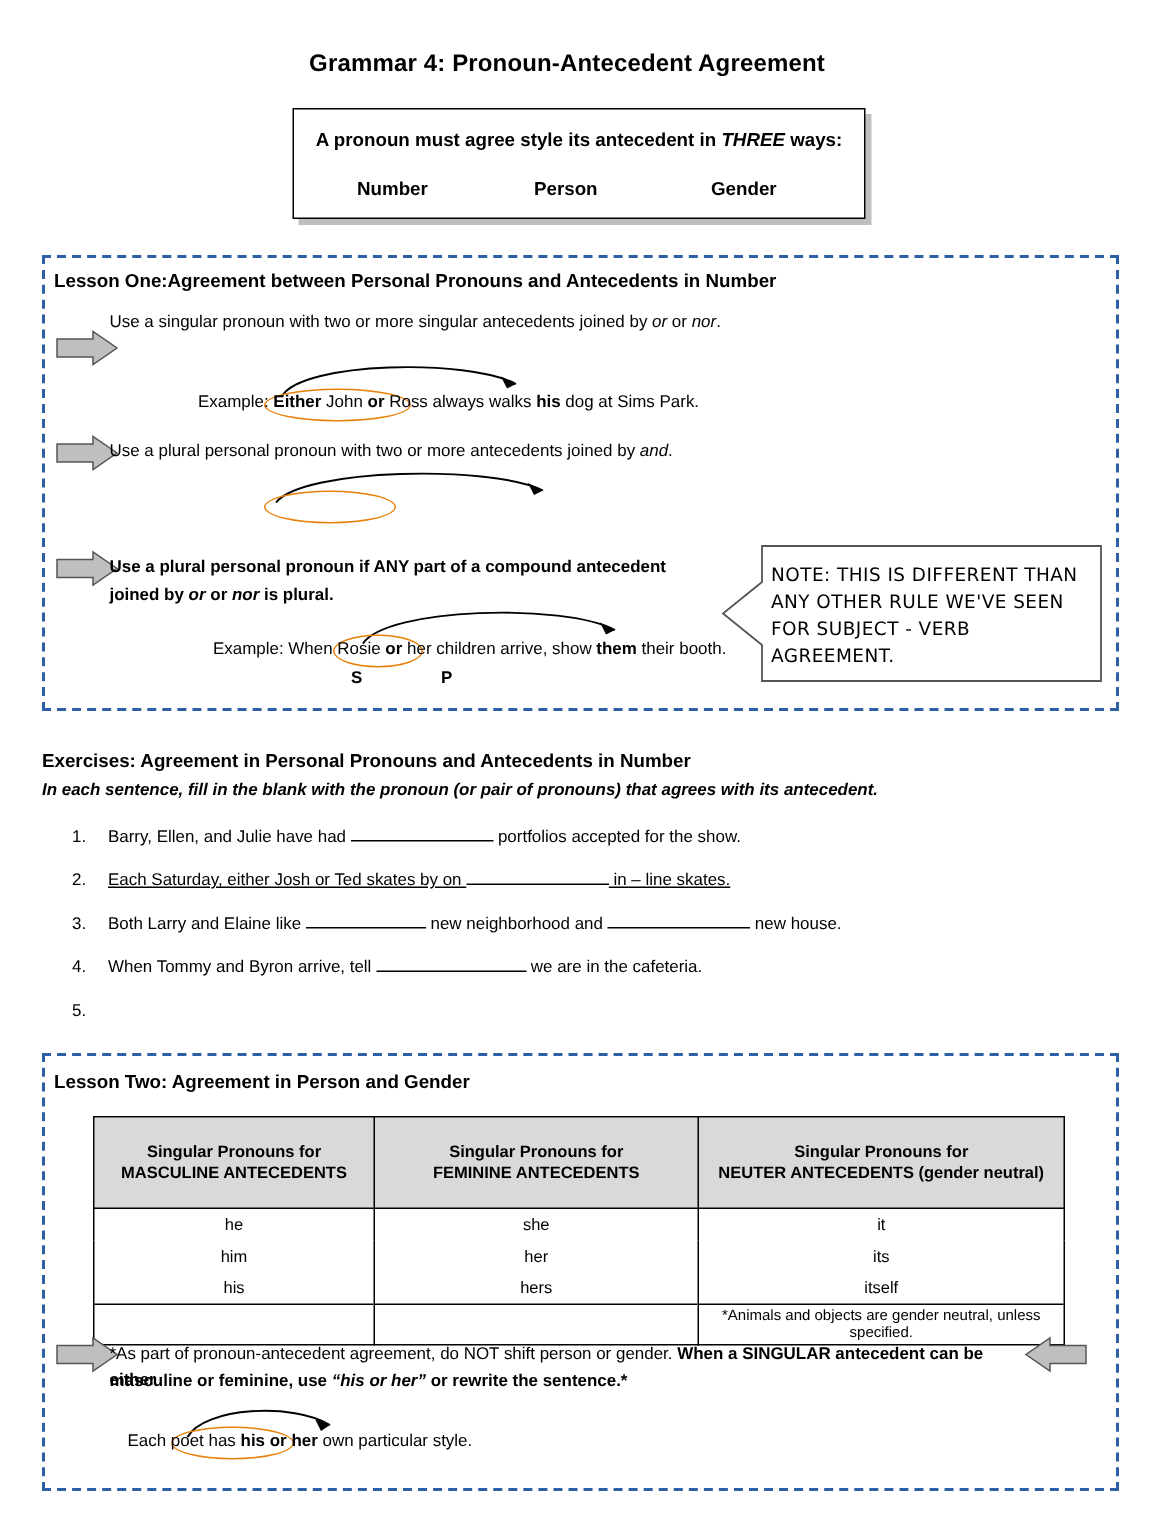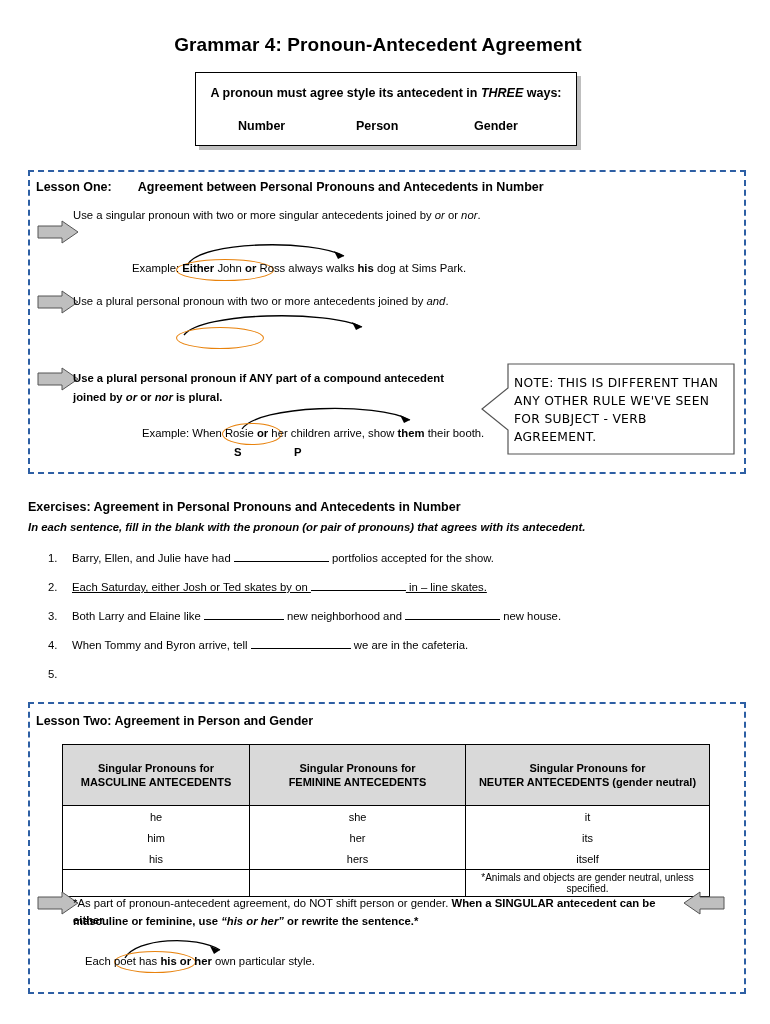--- a/index.html
+++ b/index.html
@@ -9,21 +9,21 @@
     font-family:"Liberation Sans", sans-serif;
     color:#000;
     position:relative;
     overflow:hidden;
   }
   .page{position:relative;width:770px;height:1024px;}
 
   
   .doc-title{
     position:absolute;top:34px;left:0;width:756px;
-    text-align:center;font-size:19px;font-weight:bold;
+    text-align:center;font-size:16px;font-weight:bold;
     letter-spacing:.1px;
   }
 
   
   .topbox{
     position:absolute;left:195px;top:72px;width:380px;height:72px;
     border:1.5px solid #000;background:#fff;
     box-shadow:4px 4px 0 #bfbfbf;
   }
   .topbox .tb-line1{
@@ -43,21 +43,21 @@
   .dashbox{
     position:absolute;border:2px dashed #2d5fa4;background:#fff;
   }
   #lesson-one-box{left:28px;top:170px;width:714px;height:300px;}
   #lesson-two-box{left:28px;top:702px;width:714px;height:288px;}
 
   .lesson-head{
     position:absolute;font-size:12.5px;font-weight:bold;
   }
   #lesson-one-head{left:36px;top:180px;}
-  #lesson-one-head .lh-sub{margin-left:26px;}
+  #lesson-one-head .lh-sub{}
   #lesson-two-head{left:36px;top:714px;}
 
   
   .arrow{
     position:absolute;width:44px;height:26px;
   }
   .arrow svg{display:block;}
 
   
   .rule{

